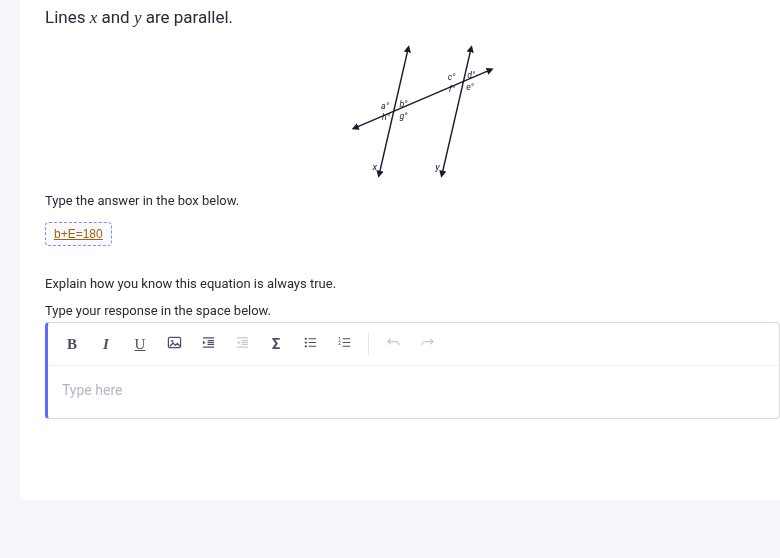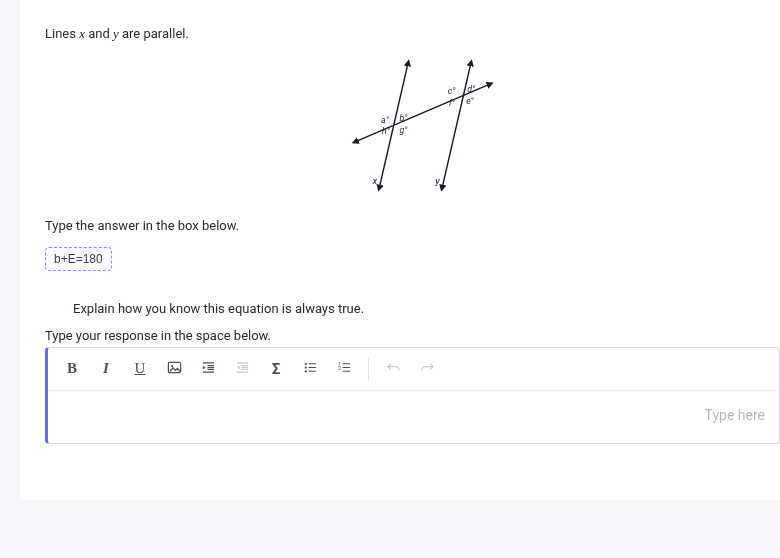--- a/index.html
+++ b/index.html
@@ -10,49 +10,50 @@
     height: 558px;
     overflow: hidden;
   }
   .card {
     background: #fff;
     margin: 0 0 0 20px;
     padding: 0 0 20px 25px;
     min-height: 500px;
   }
   .problem-text {
-    font-size: 13px;
+    font-size: 17px;
     color: #2a2a3a;
     line-height: 1.6;
-    padding-top: 24px;
+    padding-top: 4px;
   }
   .problem-text .mv { font-style: italic; font-family: Georgia, serif; }
   .diagram-wrap {
     display: flex;
     justify-content: center;
     padding: 8px 0 8px 0;
   }
   svg.diagram { width: 180px; height: 145px; }
   .instruction, .subprompt, .subinstr {
     font-size: 13px;
     color: #2a2a3a;
-    margin-top: 12px;
-  }
-  .subprompt { margin-top: 30px; margin-left: 28px; }
+    margin-top: 1px;
+  }
+  .subprompt { margin-top: 30px; }
   .subinstr { margin-top: 12px; }
   .answer-box {
     display: inline-block;
     border: 1.5px dashed #7a8cff;
     border-radius: 4px;
     padding: 4px 8px;
     font-size: 12px;
-    color: #404040;
+    color: #a16207;
     font-family: "Comic Sans MS", cursive, sans-serif;
     margin-top: 14px;
     background: #fafaff;
+    text-decoration: underline;
   }
   .editor {
     border: 1px solid #d6d9e6;
     border-left: 3px solid #5b6cff;
     border-radius: 4px;
     margin-top: 4px;
     margin-right: 0;
   }
   .toolbar {
     display: flex;
@@ -76,21 +77,20 @@
   .tb-sep {
     width: 1px;
     height: 22px;
     background: #e3e5ef;
     margin: 0 6px;
   }
   .editor-body {
     padding: 16px 14px 20px 14px;
     font-size: 14px;
     color: #b4b7c6;
-    text-align: right;
   }
   .bold-b { font-weight: 700; font-family: Georgia, serif; font-size: 15px; }
   .italic-i { font-style: italic; font-weight: 700; font-family: Georgia, serif; font-size: 15px; }
   .under-u { text-decoration: underline; font-family: Georgia, serif; font-size: 15px; }
 </style>
 </head>
 <body>
 
 <div class="card">
 

